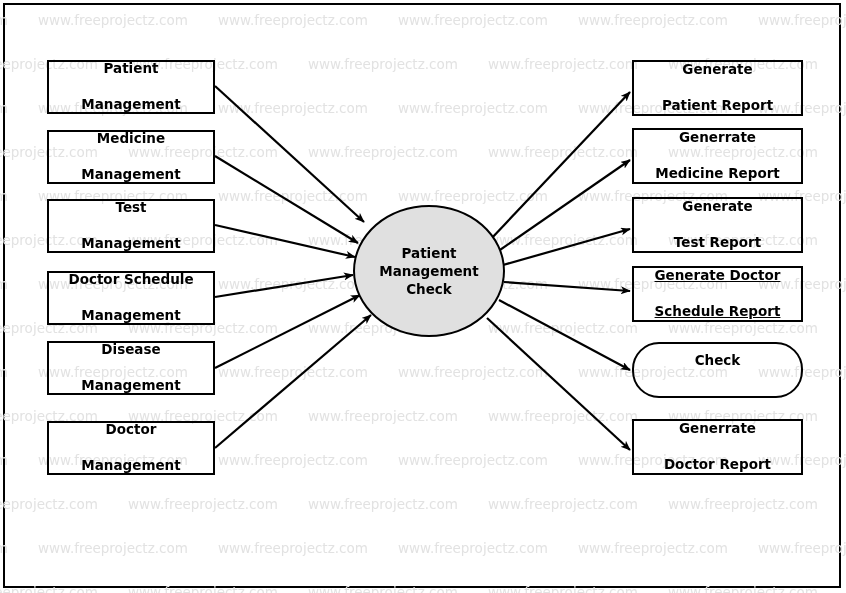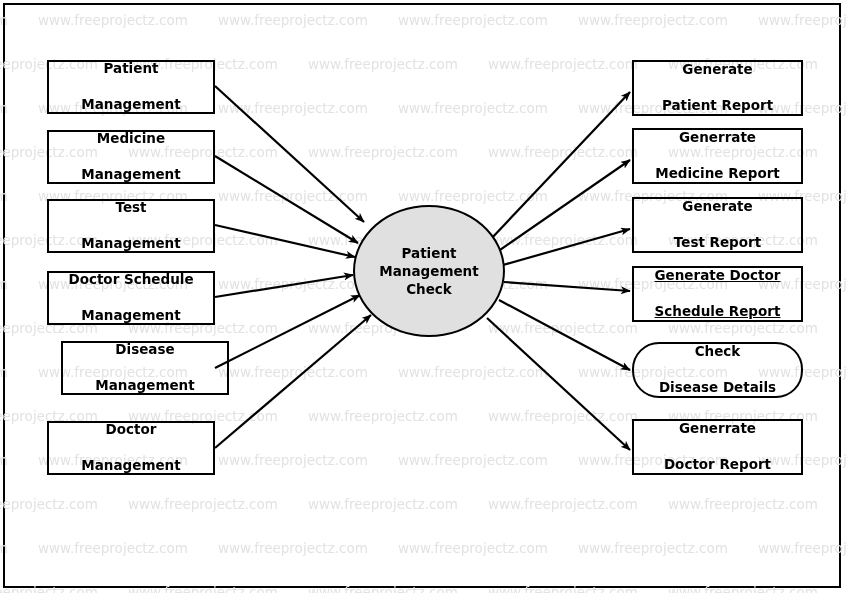--- a/index.html
+++ b/index.html
@@ -208,21 +208,21 @@
     <div class="ext-box" style="left:47px;  top:199px; width:168px; height:54px;">
       <span><span>Test</span><br>
             <span>Management</span></span>
     </div>
 
     <div class="ext-box" style="left:47px;  top:271px; width:168px; height:54px;">
       <span><span>Doctor Schedule</span><br>
             <span>Management</span></span>
     </div>
 
-    <div class="ext-box" style="left:61px;  top:341px; width:168px; height:54px;">
+    <div class="ext-box" style="left:47px;  top:341px; width:168px; height:54px;">
       <span><span>Disease</span><br>
             <span>Management</span></span>
     </div>
 
     <div class="ext-box" style="left:47px;  top:421px; width:168px; height:54px;">
       <span><span>Doctor</span><br>
             <span>Management</span></span>
     </div>
 
     <div class="process" style="left:353px; top:205px; width:152px; height:132px;">
@@ -246,21 +246,21 @@
             <span>Test Report</span></span>
     </div>
 
     <div class="ext-box" style="left:632px; top:266px; width:171px; height:56px;text-decoration:underline;">
       <span><span>Generate Doctor</span><br>
             <span>Schedule Report</span></span>
     </div>
 
     <div class="ext-box" style="left:632px; top:342px; width:171px; height:56px;border-radius:27px;">
       <span><span>Check</span><br>
-            <span>Disease Details</span></span>
+            </span>
     </div>
 
     <div class="ext-box" style="left:632px; top:419px; width:171px; height:56px;">
       <span><span>Generrate</span><br>
             <span>Doctor Report</span></span>
     </div>
 
 
   </div>
 

